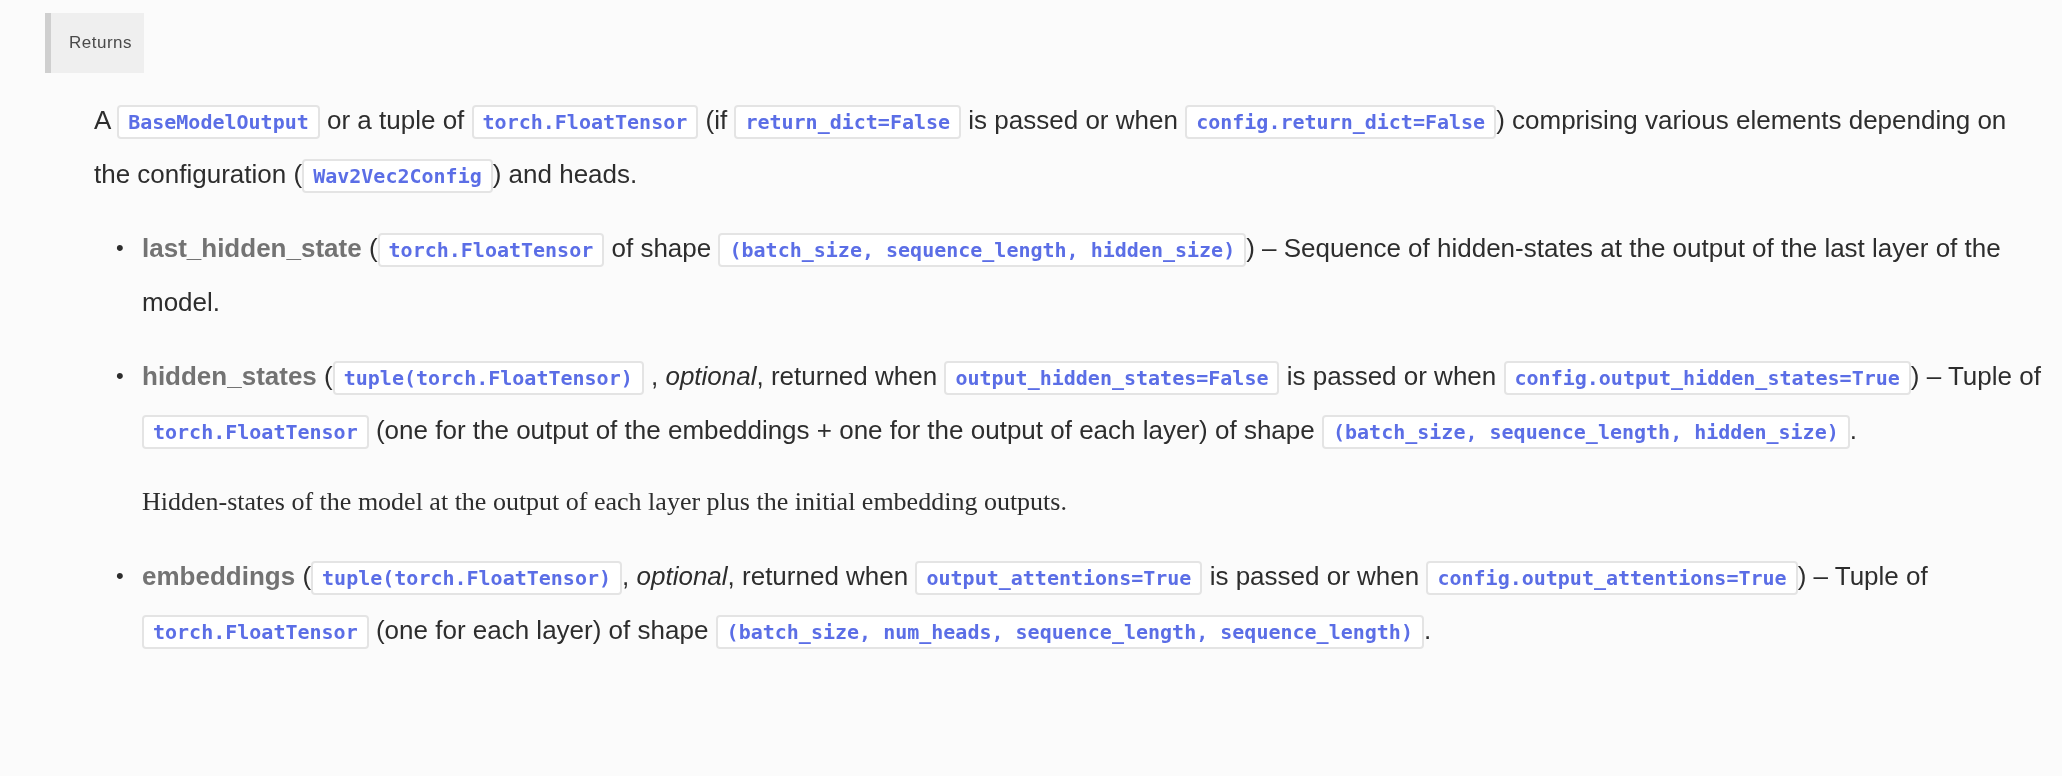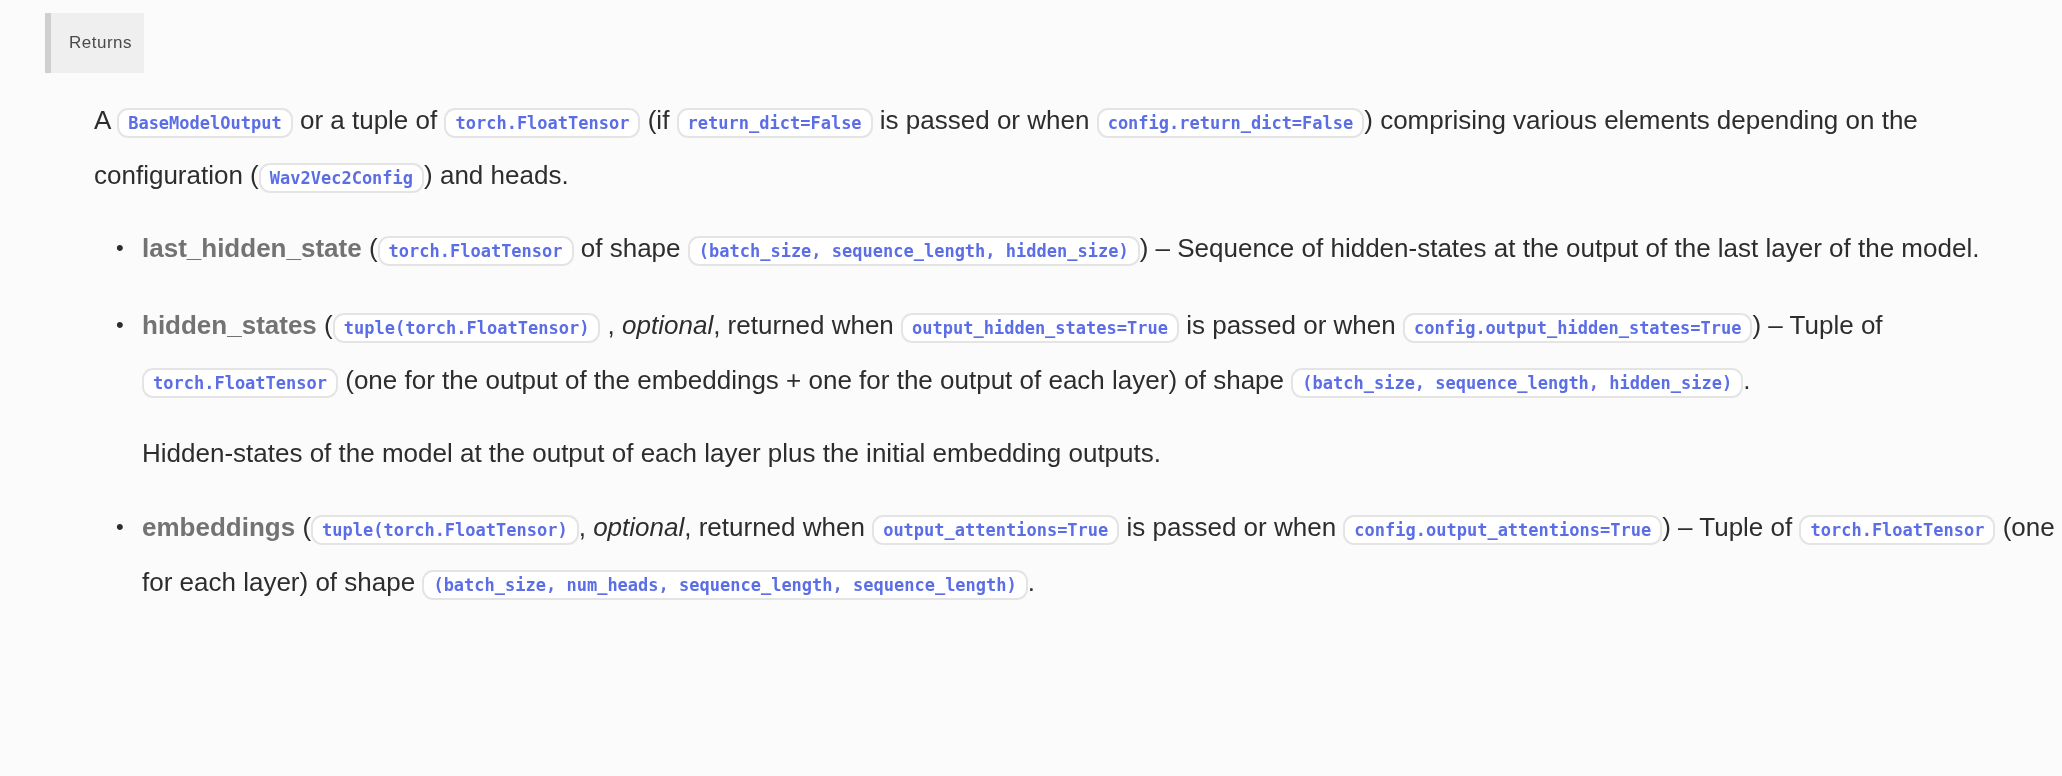--- a/index.html
+++ b/index.html
@@ -37,22 +37,22 @@
       width: 1930px;
       line-height: 52px;
     }
     code {
       font-family: "DejaVu Sans Mono", "Liberation Mono", monospace;
       font-weight: bold;
       color: #5b6ee6;
       background: #ffffff;
       border: 2px solid #e4e4e4;
       padding: 3px 9px;
-      font-size: 17px;
-      border-radius: 11px;
+      font-size: 20px;
+      border-radius: 4px;
     }
     ul.items {
       position: absolute;
       left: 94px;
       top: 222px;
       width: 1920px;
       margin: 0;
       padding: 0 0 0 48px;
       list-style: none;
     }
@@ -67,20 +67,21 @@
       top: 0;
       font-size: 22px;
     }
     .pname {
       font-weight: bold;
       color: #737373;
     }
     .extra {
       margin-top: 18px;
       line-height: 52px;
+      font-family: Liberation Serif, serif;
     }
     em { font-style: italic; }
   </style>
 </head>
 <body>
 
 <div class="returns-tag">
   <span>Returns</span>
 </div>
 
@@ -103,21 +104,21 @@
     <span>of shape</span>
     <code>(batch_size, sequence_length, hidden_size)</code><span>) – Sequence of hidden-states at the output of the last layer of the model.</span>
   </li>
 
   <li style="margin-top:22px;">
     <span class="bullet">•</span>
     <span class="pname">hidden_states</span>
     <span>(</span><code>tuple(torch.FloatTensor)</code>
     <span>,</span>
     <em>optional</em><span>, returned when</span>
-    <code>output_hidden_states=True</code>
+    <code>output_hidden_states=False</code>
     <span>is passed or when</span>
     <code>config.output_hidden_states=True</code><span>) – Tuple of</span>
     <code>torch.FloatTensor</code>
     <span>(one for the output of the embeddings + one for the output of each layer) of shape</span>
     <code>(batch_size, sequence_length, hidden_size)</code><span>.</span>
     <div class="extra">Hidden-states of the model at the output of each layer plus the initial embedding outputs.</div>
   </li>
 
   <li style="margin-top:22px;">
     <span class="bullet">•</span>

